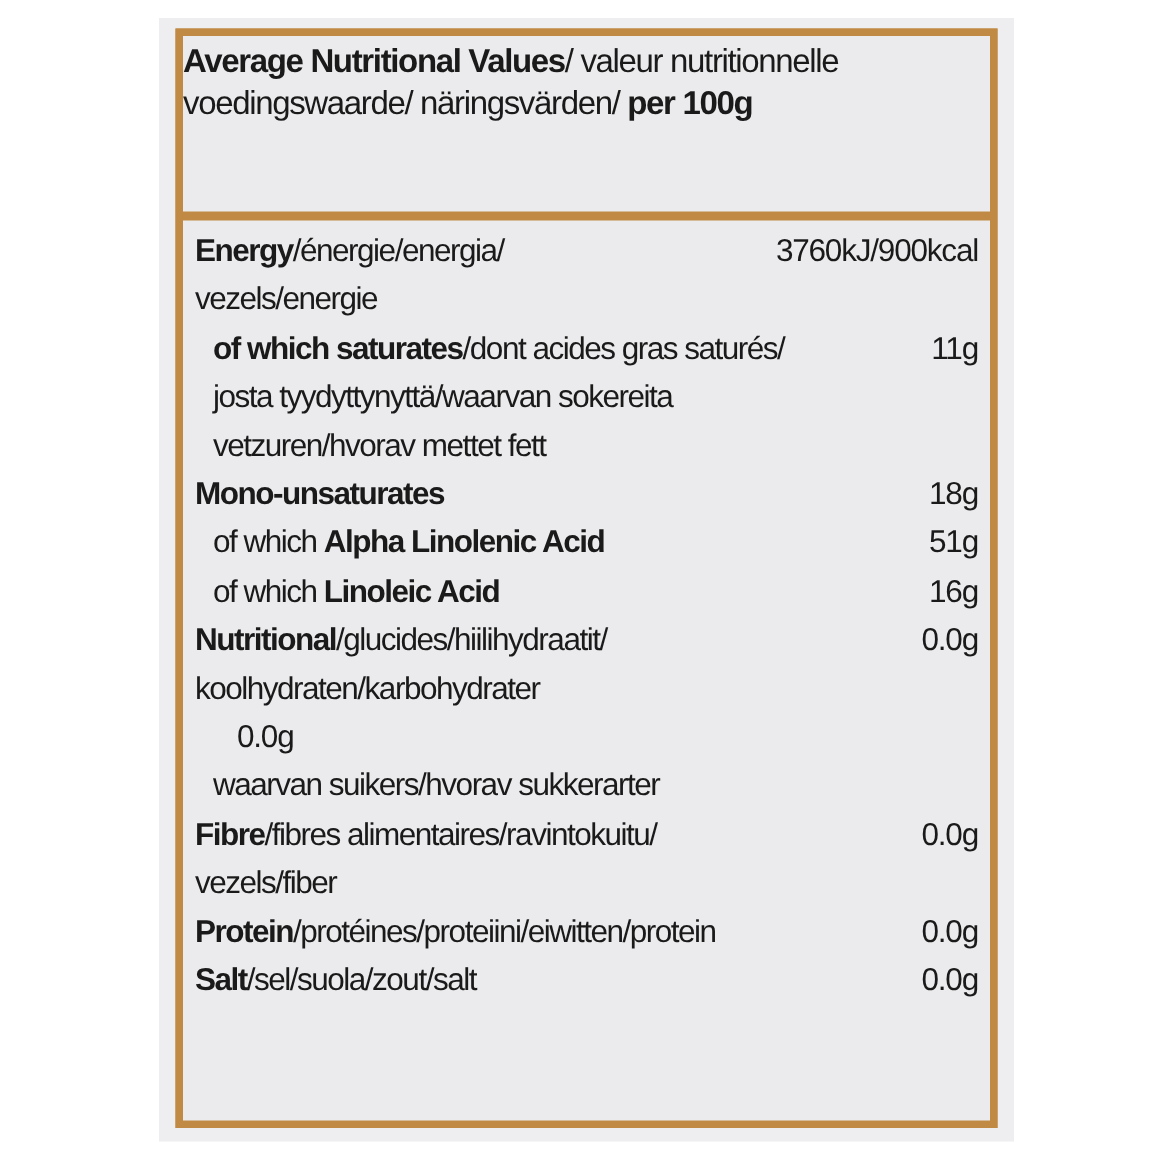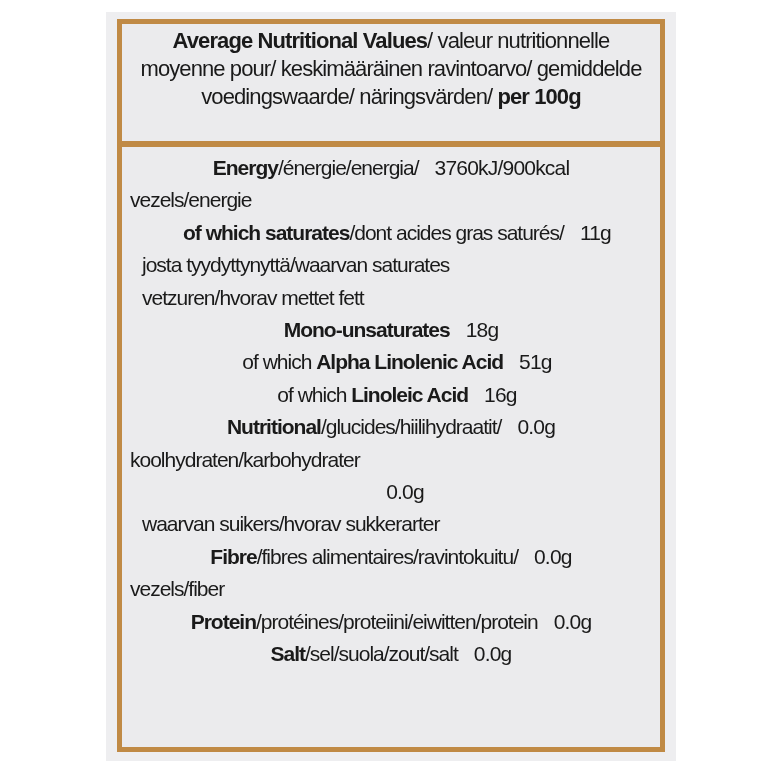--- a/index.html
+++ b/index.html
@@ -2,59 +2,58 @@
 <html><head>
 <meta charset="utf-8">
 <style>
   html, body { margin:0; padding:0; }
   body { width:768px; height:768px; background:#ffffff; position:relative; overflow:hidden;
          font-family:"Liberation Sans", "DejaVu Sans", sans-serif; color:#1a1a1a; }
   .outer { position:absolute; left:106px; top:12px; width:570px; height:749px; background:#eeeef0; }
   .frame { position:absolute; left:11px; top:7px; width:548px; height:733px;
            border:5px solid #c08a45; box-sizing:border-box; background:#c08a45; }
   .header { position:absolute; left:0; top:0; right:0; height:117px; background:#ebebed;
-            text-align:center; font-size:22px; line-height:28px; padding-top:3px; box-sizing:border-box;
+            font-size:22px; line-height:28px; padding-top:3px; box-sizing:border-box;
             transform-origin:center top; }
   .header .line { white-space:nowrap; letter-spacing:-0.9px; }
   .header b { font-weight:bold; }
   .body { position:absolute; left:0; right:0; top:123px; bottom:0; background:#ebebed;
           padding:5px 8px 0 8px; box-sizing:border-box; font-size:21px; line-height:32.4px; }
-  .row { display:flex; justify-content:center; align-items:flex-start; }
+  .row { display:flex; justify-content:space-between; align-items:flex-start; }
   .row .label { white-space:nowrap; letter-spacing:-1px; }
   .row .value { white-space:nowrap; letter-spacing:-0.8px; text-align:right;margin-left:16px; }
   .indent { padding-left:12px; }
   .cont { white-space:nowrap; letter-spacing:-1px; }
   b { font-weight:bold; }
 </style>
 </head>
 <body>
 
 <div class="outer">
   <div class="frame">
 
     <div class="header">
       <div class="line"><b>Average Nutritional Values</b><span>/ valeur nutritionnelle</span></div>
-      <div class="line">moyenne pour/ keskimääräinen ravintoarvo/ gemiddelde</div>
       <div class="line"><span>voedingswaarde/ näringsvärden/ </span> <b>per 100g</b></div>
     </div>
 
     <div class="body">
 
       <div class="row">
         <span class="label"><b>Energy</b><span>/énergie/energia/</span></span>
         <span class="value">3760kJ/900kcal</span>
       </div>
       <div class="cont">vezels/energie</div>
 
 
       <div class="row indent">
         <span class="label"><b>of which saturates</b><span>/dont acides gras saturés/</span></span>
         <span class="value">11g</span>
       </div>
-      <div class="cont indent">josta tyydyttynyttä/waarvan saturates</div>
+      <div class="cont indent">josta tyydyttynyttä/waarvan sokereita</div>
       <div class="cont indent">vetzuren/hvorav mettet fett</div>
 
       <div class="row">
         <span class="label"><b>Mono-unsaturates</b></span>
         <span class="value">18g</span>
       </div>
 
 
       <div class="row indent">
         <span class="label"><span>of which </span><b>Alpha Linolenic Acid</b></span>

